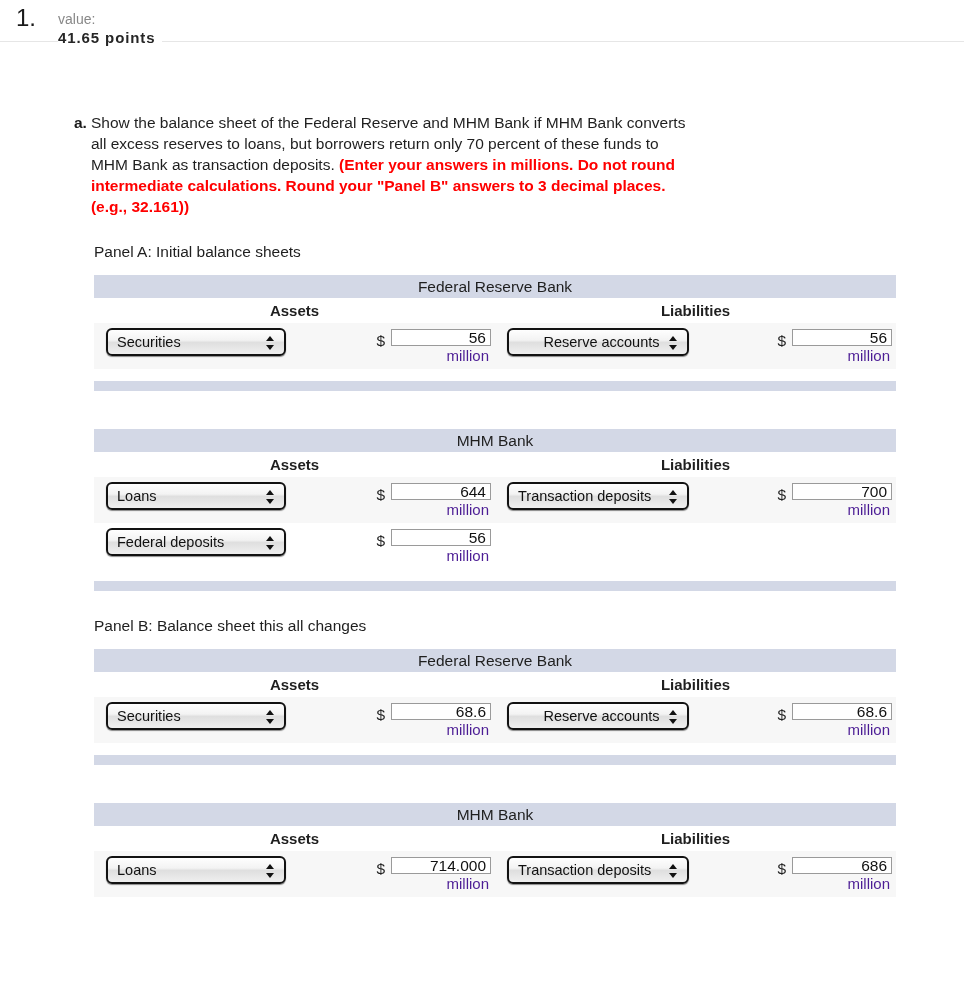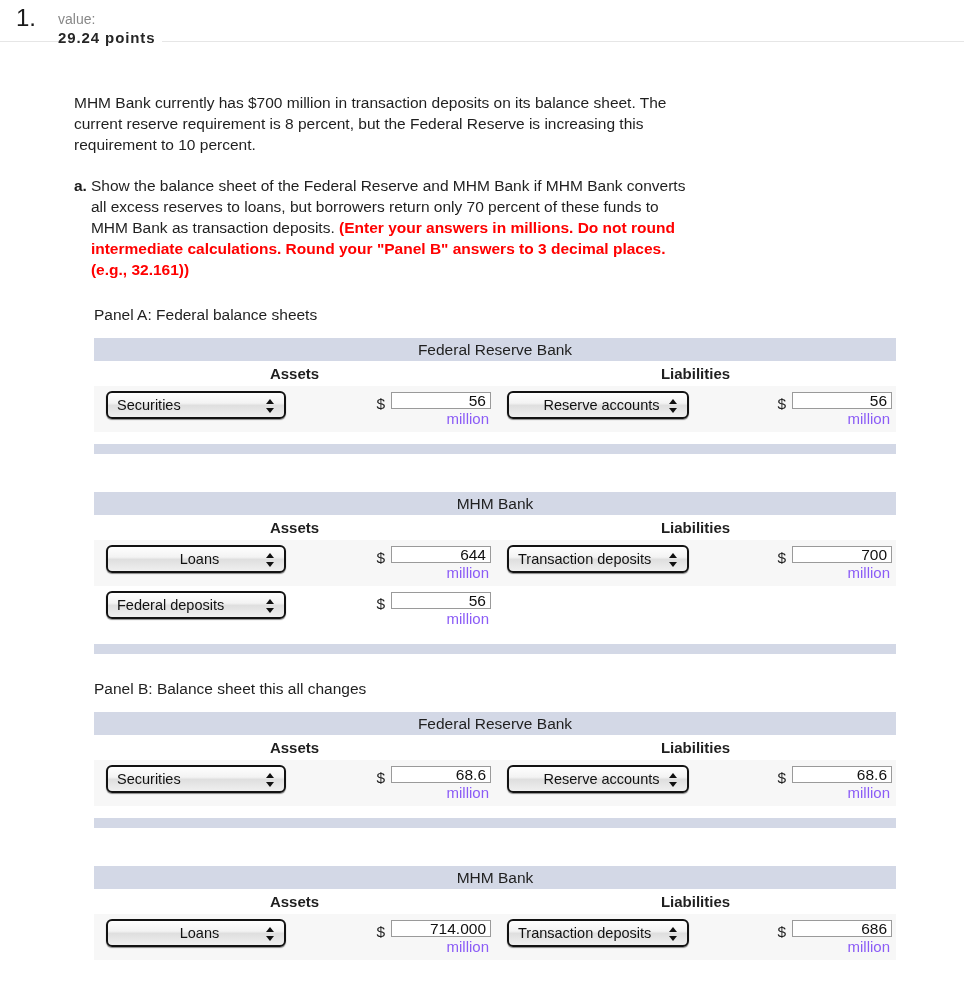--- a/index.html
+++ b/index.html
@@ -195,21 +195,21 @@
   .acct-arrows .ar-up {
     top: 4px;
     border-bottom: 5px solid #111111;
   }
   .acct-arrows .ar-dn {
     top: 13px;
     border-top: 5px solid #111111;
   }
   .sel-w-securities  { width: 180px; }
   .sel-w-securities  .acct-text { width: 150px; }
-  .sel-w-loans       { width: 180px; text-align: center; }
+  .sel-w-loans       { width: 180px; }
   .sel-w-loans       .acct-text { width: 150px; }
   .sel-w-resdep      { width: 180px; }
   .sel-w-resdep      .acct-text { width: 150px; }
   .sel-w-resacct     { width: 182px; text-align: center; }
   .sel-w-resacct     .acct-text { width: 152px; }
   .sel-w-transdep    { width: 182px; }
   .sel-w-transdep    .acct-text { width: 152px; }
 
   
   .amt-group {
@@ -236,48 +236,47 @@
     font-size: 15.5px;
     color: #111111;
     text-align: right;
     padding: 0 4px 0 2px;
     display: block;
   }
   .amt-unit {
     display: block;
     text-align: right;
     font-size: 15px;
-    color: #8b5cf6;
+    color: #4c1d95;
     line-height: 20px;
     padding-right: 2px;
   }
   .empty-cell { background: transparent; }
 </style>
 </head>
 <body>
 
 <div id="question-header">
   <div id="header-rule"></div>
   <div id="question-number">1.</div>
   <div id="value-block">
     <div id="value-label">value:</div>
-    <div id="points-value">29.24 points</div>
+    <div id="points-value">41.65 points</div>
   </div>
 </div>
 
 <div id="content">
 
-  <p class="intro-para">MHM Bank currently has $700 million in transaction deposits on its balance sheet. The current reserve requirement is 8 percent, but the Federal Reserve is increasing this requirement to 10 percent.</p>
 
   <div class="part-block">
     <span class="part-letter">a.</span>
     <span class="part-text"><span>Show the balance sheet of the Federal Reserve and MHM Bank if MHM Bank converts all excess reserves to loans, but borrowers return only 70 percent of these funds to MHM Bank as transaction deposits. </span><span class="emph-red">(Enter your answers in millions. Do not round intermediate calculations. Round your "Panel B" answers to 3 decimal places. (e.g., 32.161))</span></span>
   </div>
 
-  <div class="panel-label">Panel A: Federal balance sheets</div>
+  <div class="panel-label">Panel A: Initial balance sheets</div>
 
   <table class="bsheet">
     <colgroup>
         <col style="width:286px">
         <col style="width:115px">
         <col style="width:286px">
         <col style="width:115px">
       </colgroup>
     <tbody>
       <tr>

